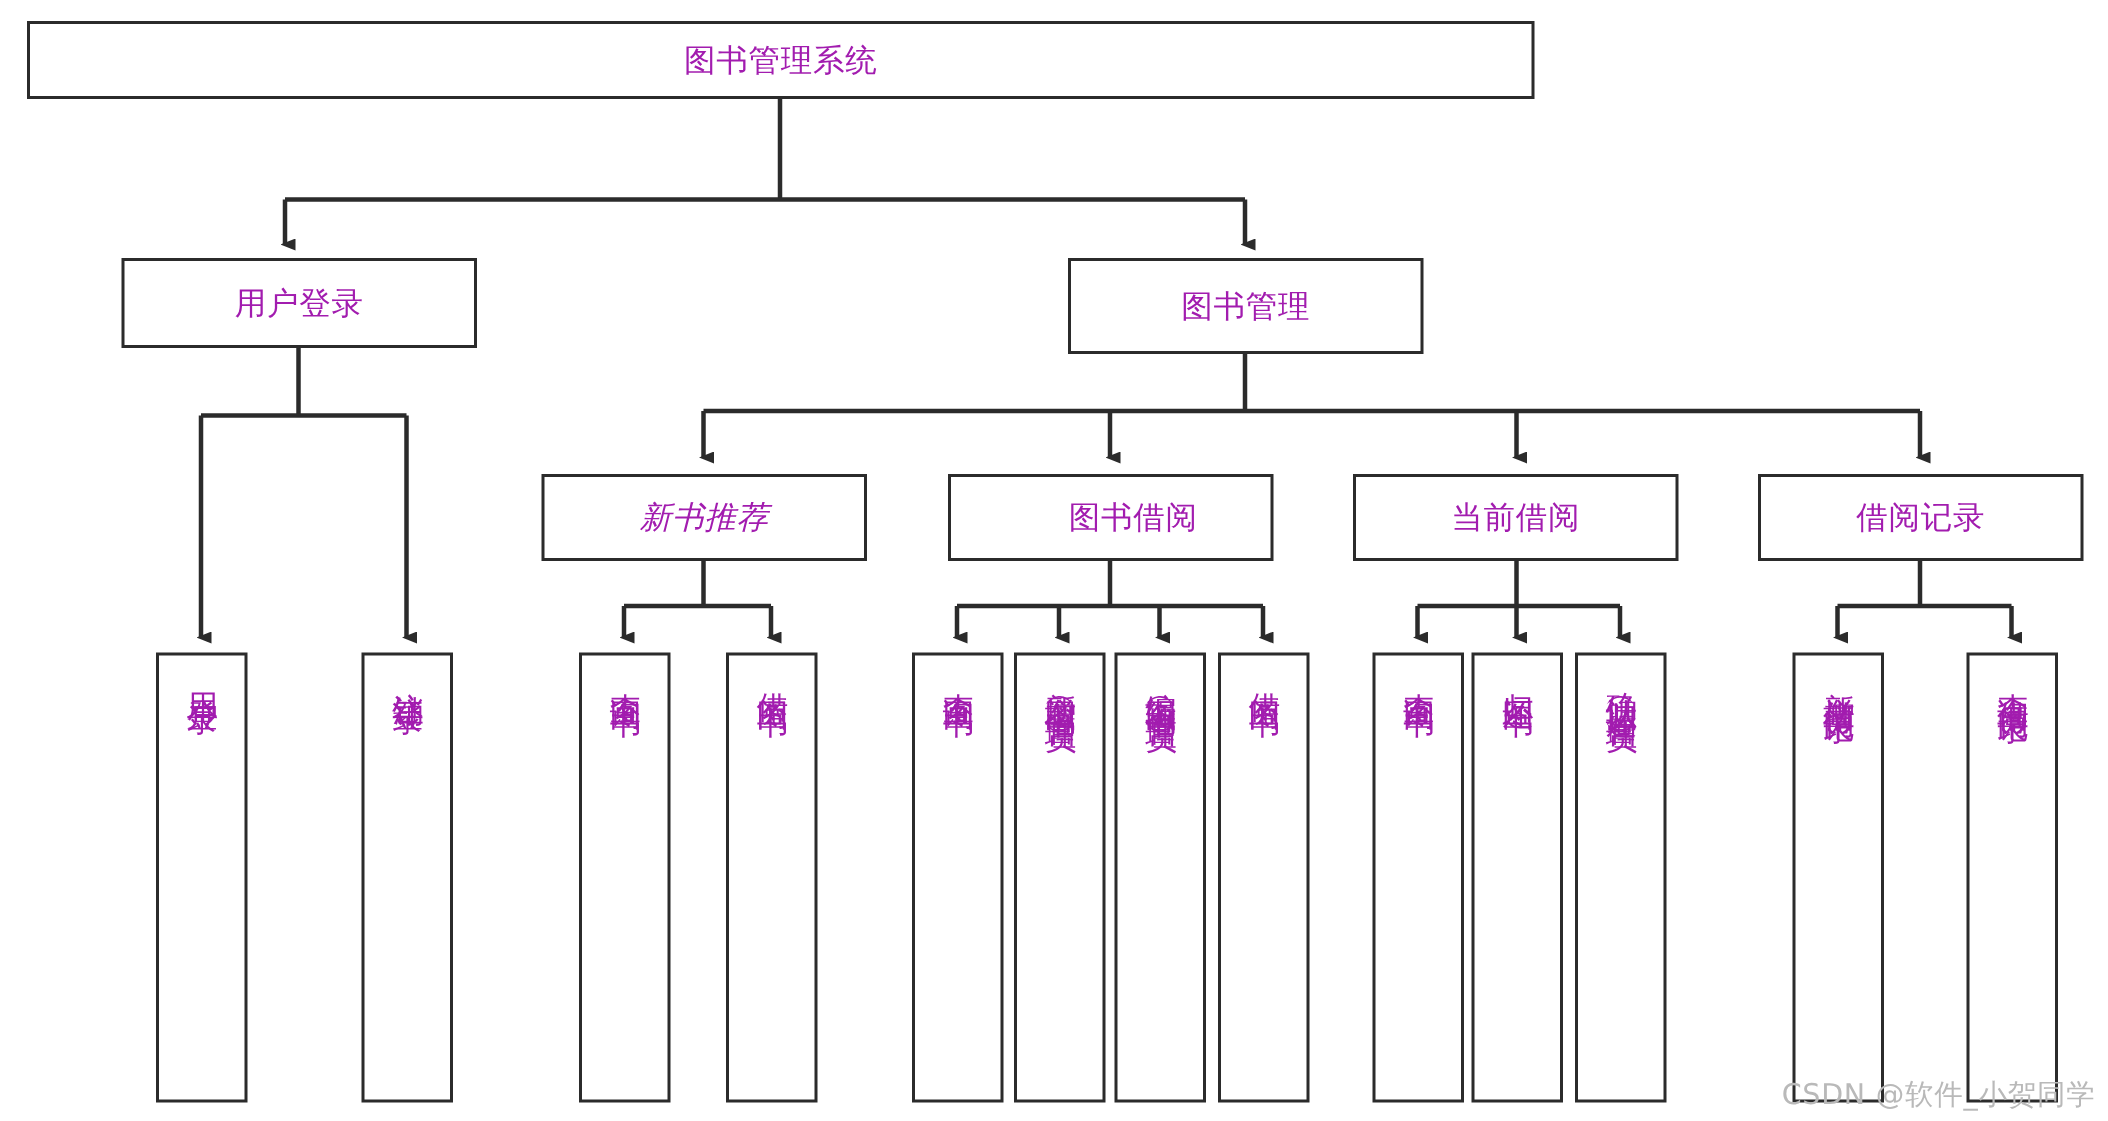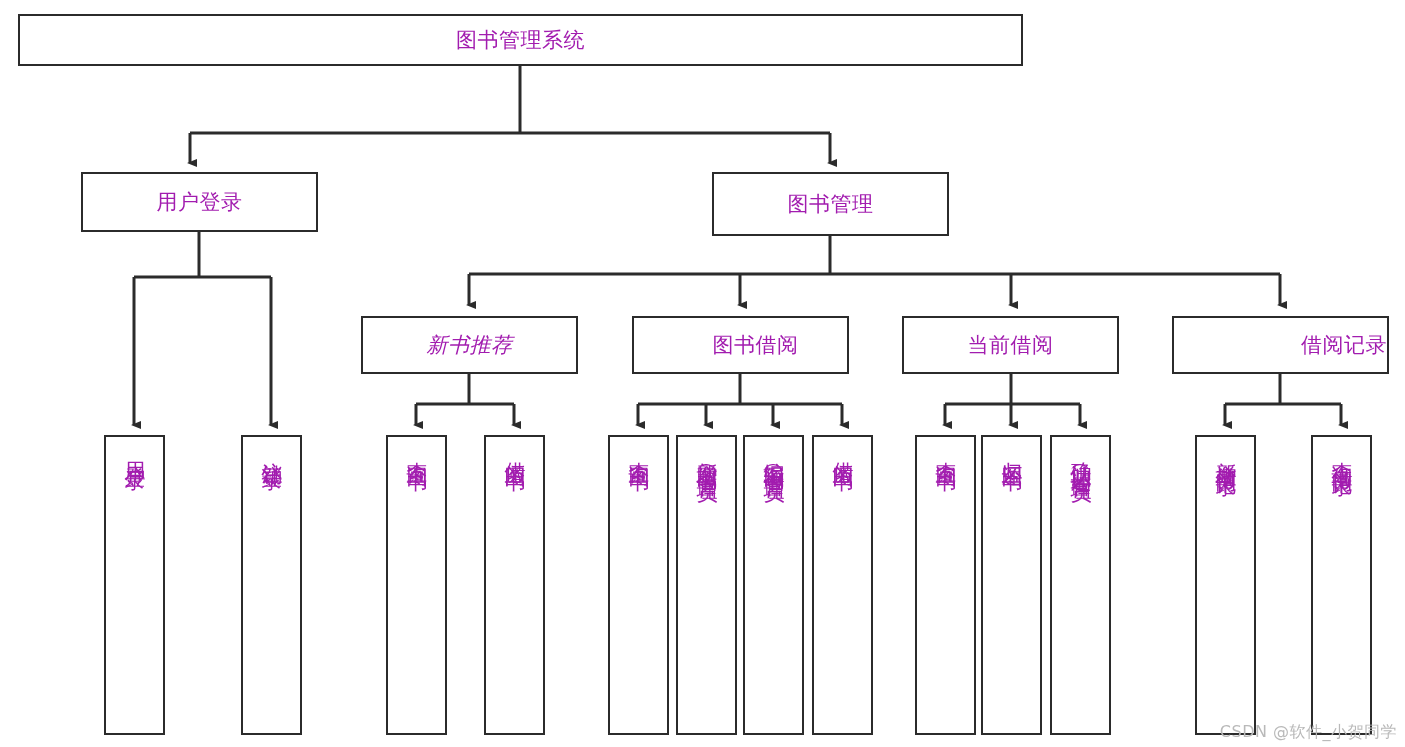--- a/index.html
+++ b/index.html
@@ -51,21 +51,21 @@
     position:absolute;
     left:0; top:0;
     width:1405px;
     height:747px;
     pointer-events:none;
   }
   .watermark{
     position:absolute;
     right:8px;
     bottom:4px;
-    font-size:16px;
+    font-size:19px;
     color:#b9b9b9;
     letter-spacing:0.5px;
     white-space:nowrap;
   }
 </style>
 </head>
 <body>
 
 <div id="canvas">
 
@@ -132,21 +132,21 @@
 
   <div class="node h-node" style="left:361px; top:316px; width:217px; height:58px;font-style:italic;">
     <span class="lbl">新书推荐</span>
   </div>
   <div class="node h-node" style="left:632px; top:316px; width:217px; height:58px;padding-left:30px;">
     <span class="lbl">图书借阅</span>
   </div>
   <div class="node h-node" style="left:902px; top:316px; width:217px; height:58px;">
     <span class="lbl">当前借阅</span>
   </div>
-  <div class="node h-node" style="left:1172px; top:316px; width:217px; height:58px;justify-content:flex-end;">
+  <div class="node h-node" style="left:1172px; top:316px; width:217px; height:58px;">
     <span class="lbl">借阅记录</span>
   </div>
 
   <div class="node v-node" style="left:104px; top:435px; width:61px; height:300px;">
     <span class="lbl">用户登录</span>
   </div>
   <div class="node v-node" style="left:241px; top:435px; width:61px; height:300px;">
     <span class="lbl">注销登录</span>
   </div>
 

